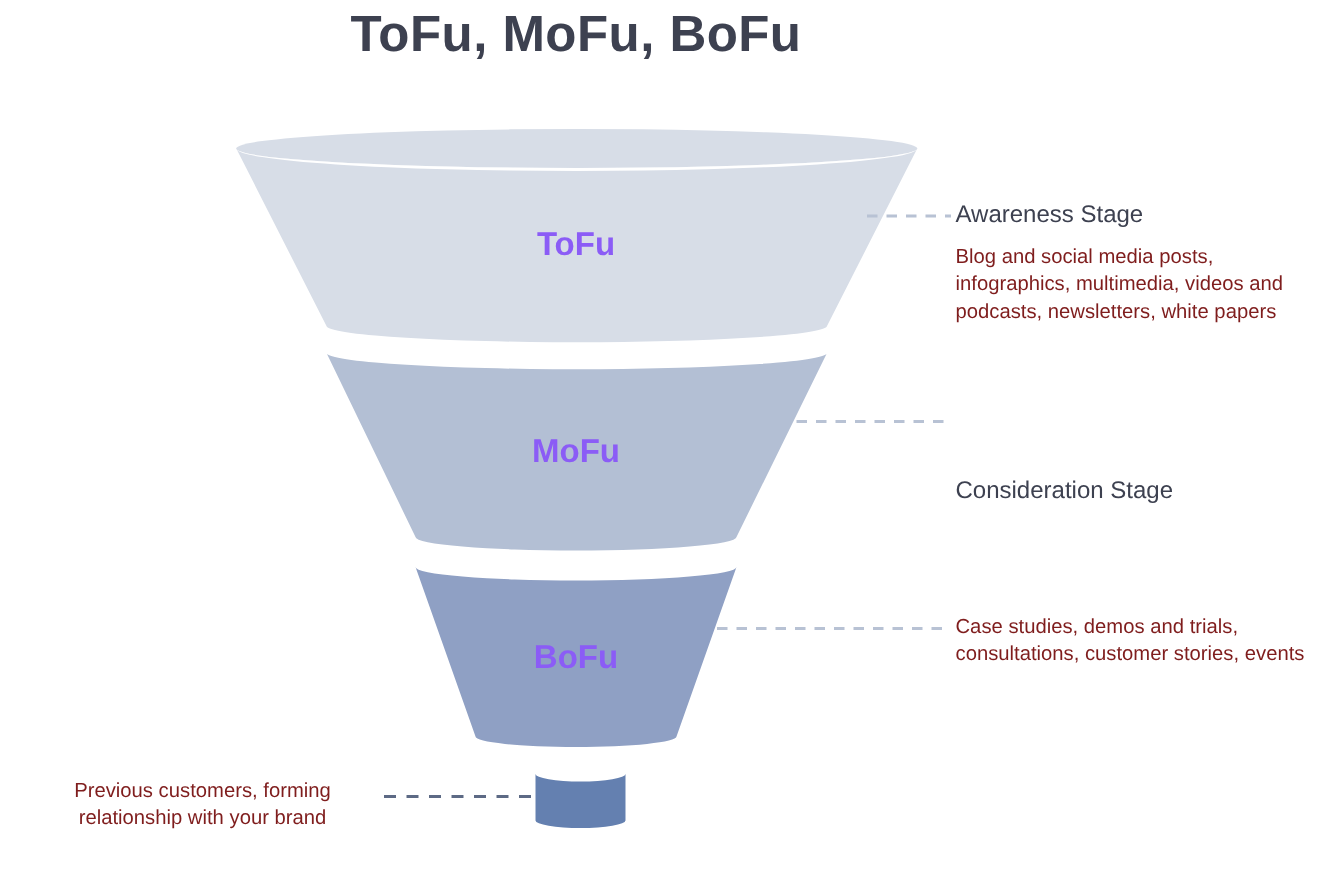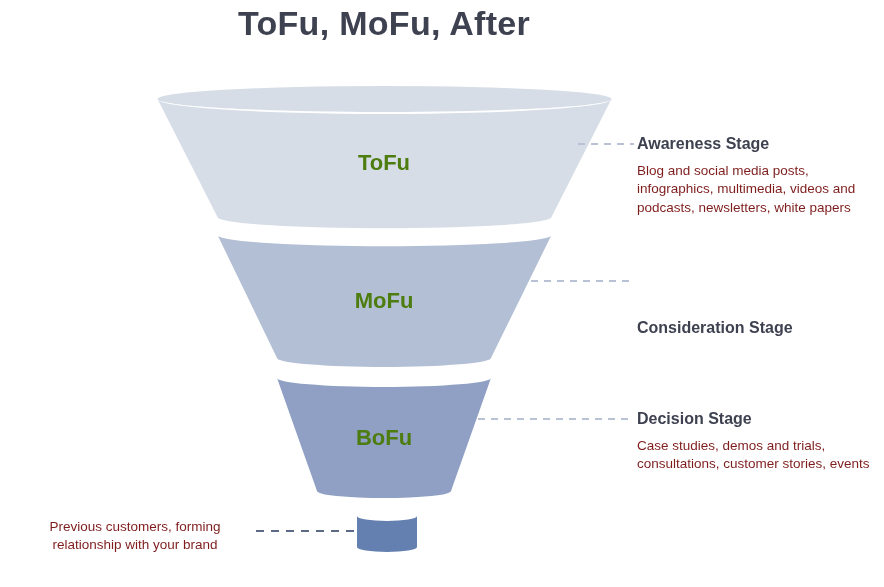--- a/index.html
+++ b/index.html
@@ -30,35 +30,35 @@
   #funnel-svg {
     position: absolute;
     left: 0;
     top: 0;
   }
 
   .funnel-label {
     position: absolute;
     font-size: 22px;
     font-weight: bold;
-    color: #4d7c0f;
+    color: #8b5cf6;
     text-align: center;
     width: 200px;
   }
   #funnel-label-tofu { left: 284px; top: 150px; }
   #funnel-label-mofu { left: 284px; top: 288px; }
   #funnel-label-bofu { left: 284px; top: 425px; }
 
   .annotation {
     position: absolute;
     width: 248px;
   }
   .annotation-title {
     font-size: 16px;
-    font-weight: bold;
+    font-weight: normal;
     color: #3d4150;
     margin: 0 0 9px 0;
     line-height: 1.2;
   }
   .annotation-body {
     font-size: 13.5px;
     color: #7f1d1d;
     line-height: 1.35;
     margin: 0;
   }
@@ -78,21 +78,21 @@
     text-align: right;
     margin-bottom: 9px;
   }
   #annotation-after-purchase .annotation-body {
     text-align: center;
   }
 </style>
 </head>
 <body>
 
-<div id="page-title">ToFu, MoFu, After</div>
+<div id="page-title">ToFu, MoFu, BoFu</div>
 
 <svg id="funnel-svg" width="884" height="587" viewBox="0 0 884 587">
 
   <g>
     <ellipse cx="384.5" cy="99" rx="227" ry="13" fill="#d7dde7"></ellipse>
     <path d="M 157.5 99
              A 227 13 0 0 0 611.5 99
              L 551 218
              A 167 11 0 0 1 218 218
              Z" fill="#d7dde7"></path>
@@ -139,19 +139,18 @@
 <div class="annotation" id="annotation-awareness">
   <p class="annotation-title">Awareness Stage</p>
   <p class="annotation-body">Blog and social media posts, infographics, multimedia, videos and podcasts, newsletters, white papers</p>
 </div>
 
 <div class="annotation" id="annotation-consideration">
   <p class="annotation-title">Consideration Stage</p>
 </div>
 
 <div class="annotation" id="annotation-decision">
-  <p class="annotation-title">Decision Stage</p>
   <p class="annotation-body">Case studies, demos and trials, consultations, customer stories, events</p>
 </div>
 
 <div id="annotation-after-purchase">
   <p class="annotation-body">Previous customers, forming relationship with your brand</p>
 </div>
 
 </body></html>

